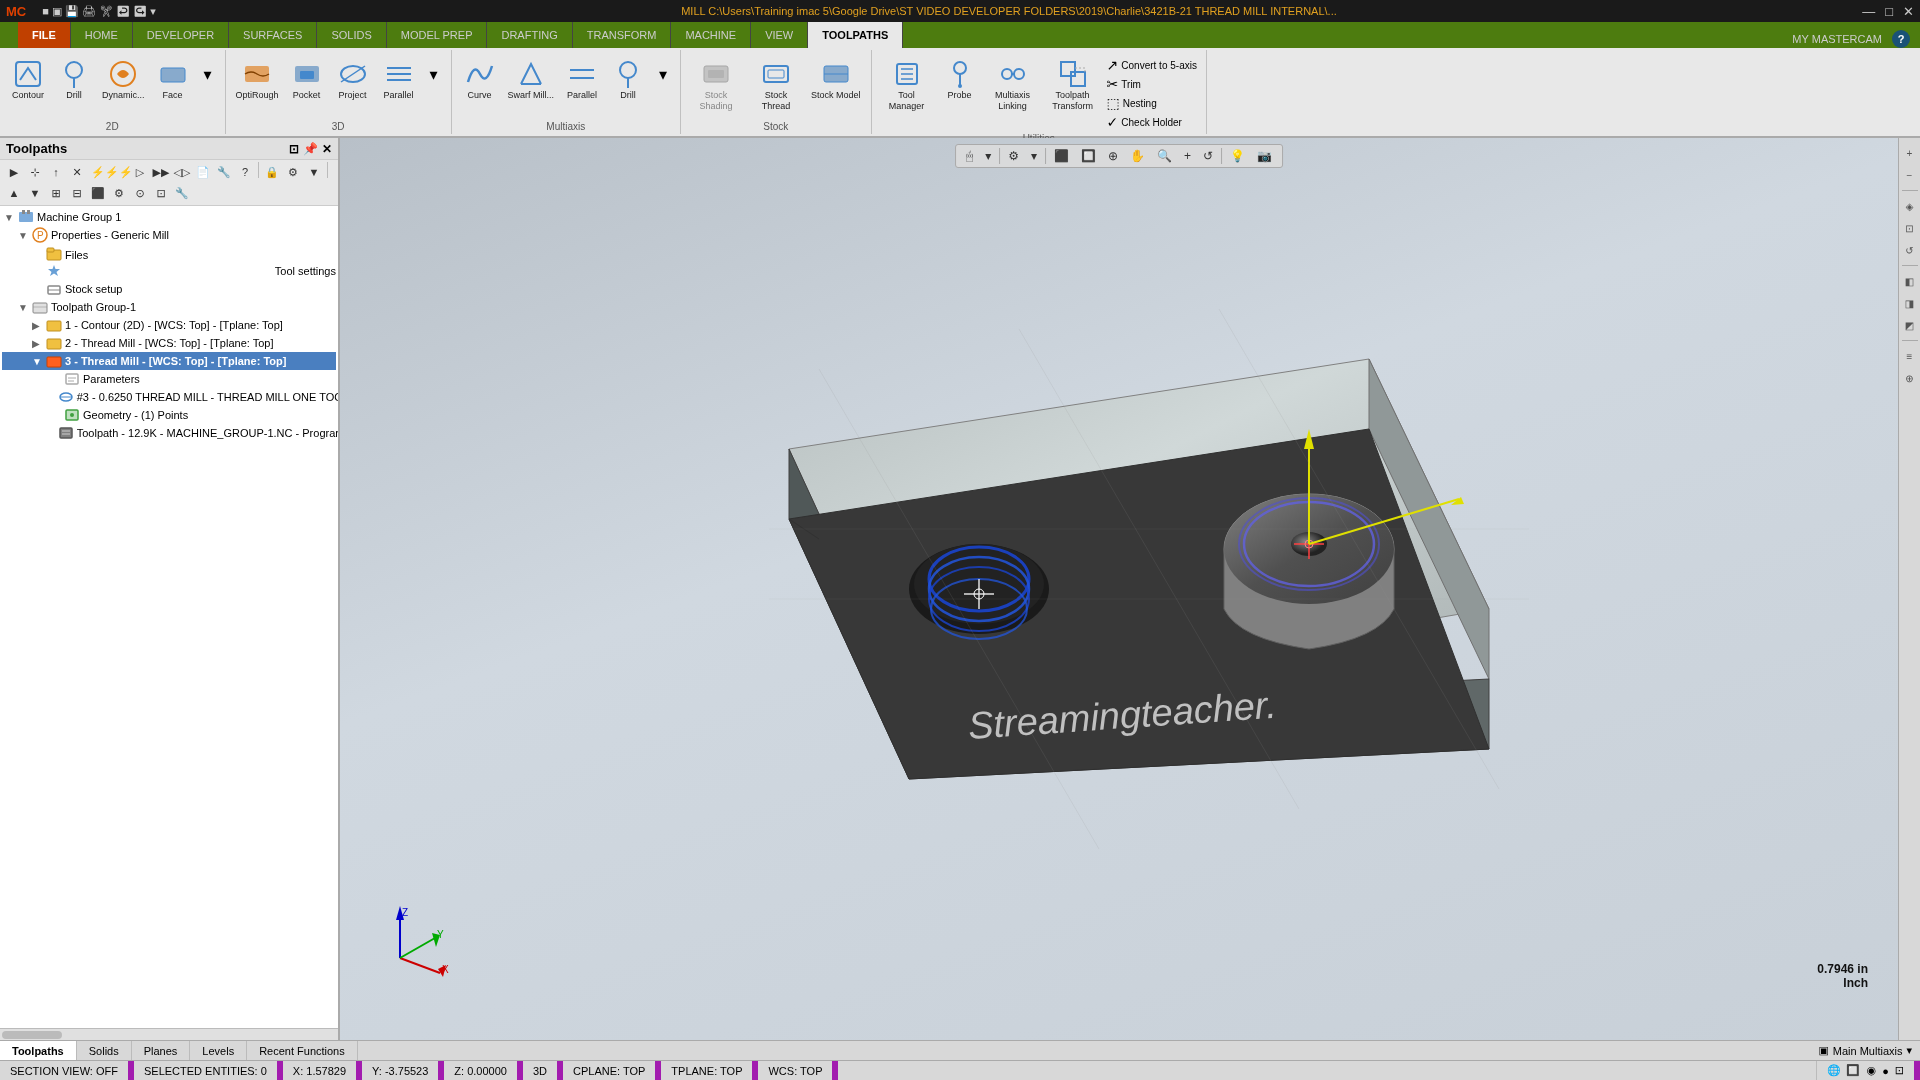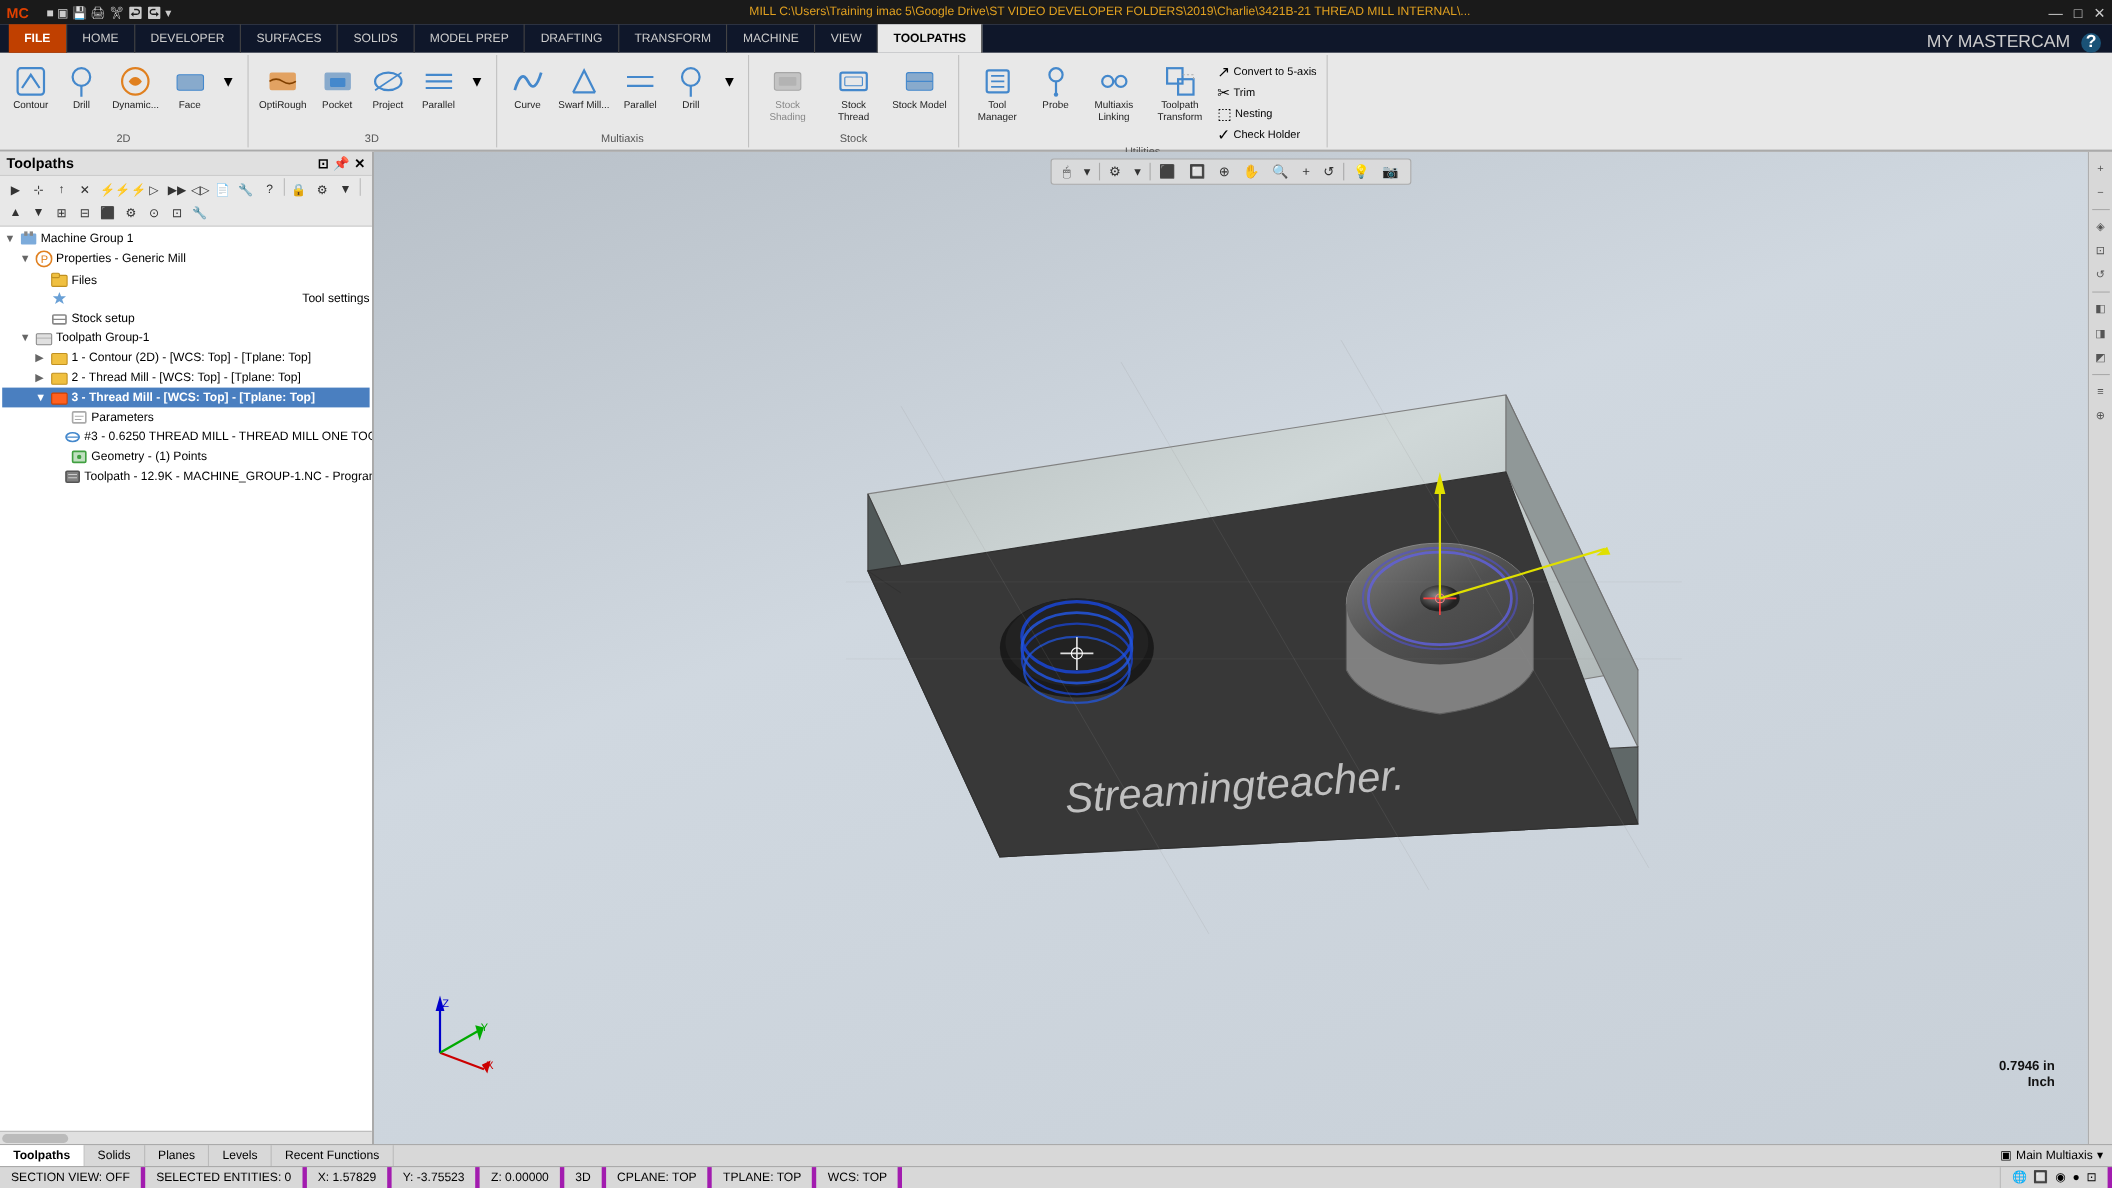--- a/index.html
+++ b/index.html
@@ -17,24 +17,24 @@
       font-size: 11px;
     }
     #titlebar .title-left { display: flex; align-items: center; gap: 16px; }
     #titlebar .title-center { color: #e0a020; font-size: 11px; }
     #titlebar .title-right { display: flex; gap: 10px; }
     #titlebar .title-right span { cursor: pointer; color: #ccc; font-size: 13px; }
 
     
     #ribbon-tabs {
       height: 26px;
-      background: #0f172a;
+      background: #4d7c0f;
       display: flex;
       align-items: flex-end;
-      padding-left: 8px;
+      padding-left: 18px;
     }
     .ribbon-tab {
       padding: 4px 14px;
       font-size: 11px;
       color: #ccc;
       cursor: pointer;
       border-right: 1px solid #444;
       height: 100%;
       display: flex;
       align-items: center;
@@ -47,21 +47,21 @@
     .ribbon-tab.toolpaths-active {
       background: #e8e8e8;
       color: #000;
       font-weight: bold;
     }
     #ribbon-right {
       margin-left: auto;
       display: flex;
       align-items: center;
       color: #ccc;
-      font-size: 16px;
+      font-size: 11px;
       padding-right: 10px;
       gap: 10px;
     }
 
     
     #ribbon-toolbar {
       height: 90px;
       background: #e8e8e8;
       display: flex;
       align-items: stretch;
@@ -317,21 +317,21 @@
       height: 20px;
       background: #d8d8d8;
       border-top: 1px solid #aaa;
       display: flex;
       align-items: center;
       font-size: 11px;
       gap: 0;
     }
     .status-item {
       padding: 0 10px;
-      border-right: 4px solid #a21caf;
+      border-right: 6px solid #a21caf;
       height: 100%;
       display: flex;
       align-items: center;
       white-space: nowrap;
     }
   </style>
 </head>
 <body>
 
 <div id="titlebar">

